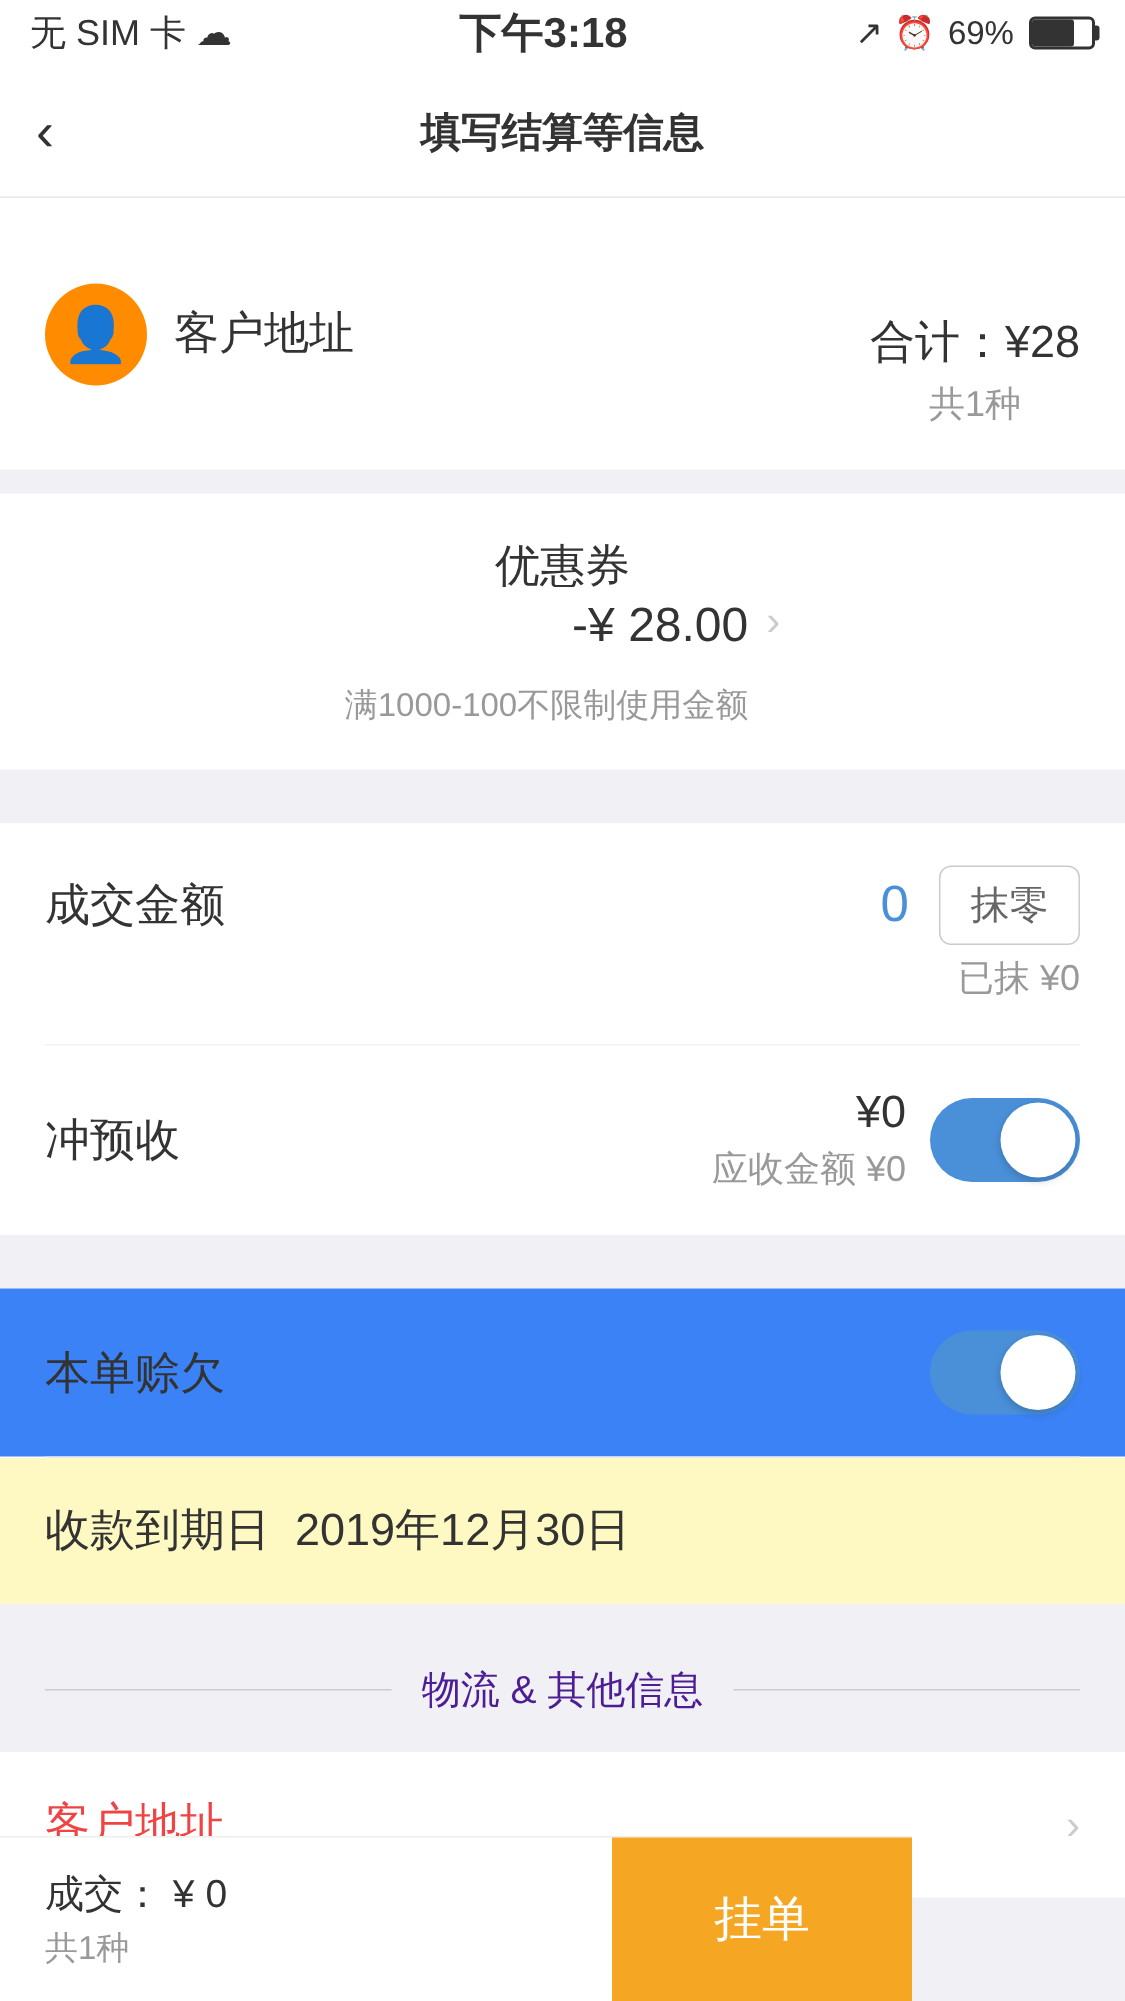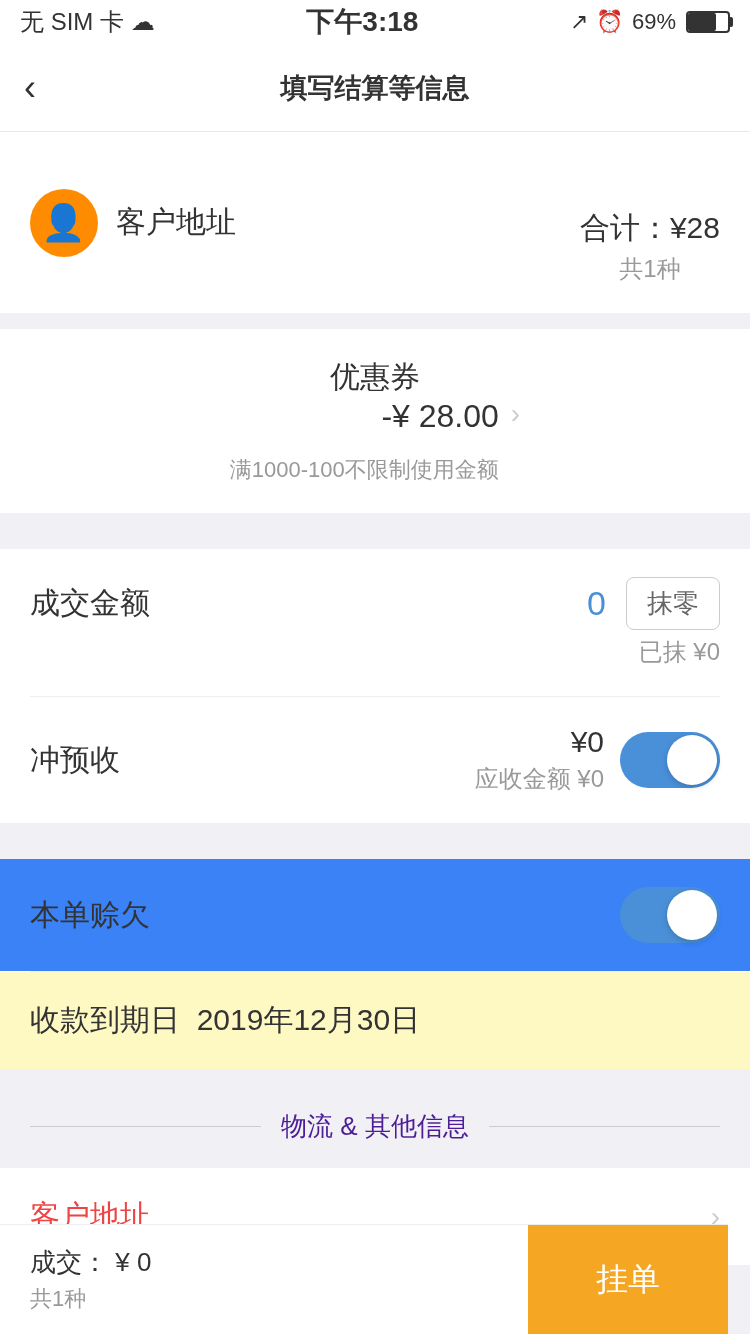--- a/index.html
+++ b/index.html
@@ -339,21 +339,21 @@
       font-size: 30px;
       color: #333;
       flex: 1;
     }
 
     
     .bottom-bar {
       position: fixed;
       bottom: 0;
       left: 0;
-      width: 728px;
+      width: 608px;
       height: 110px;
       background: #fff;
       display: flex;
       align-items: stretch;
       border-top: 1px solid #eee;
     }
     .bottom-info {
       flex: 1;
       display: flex;
       flex-direction: column;

